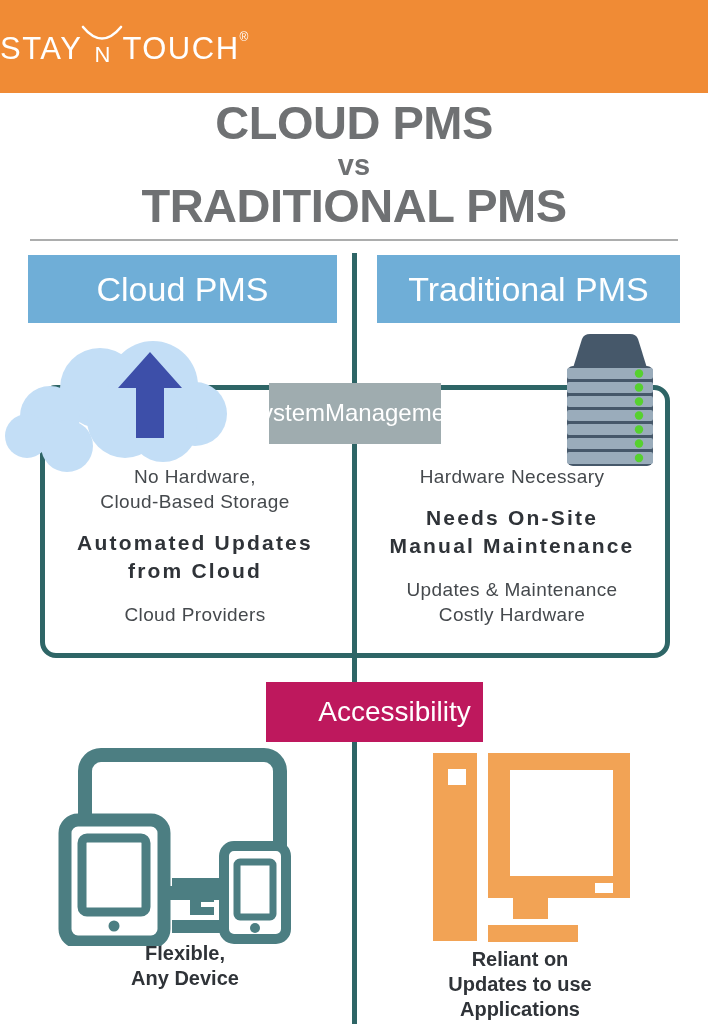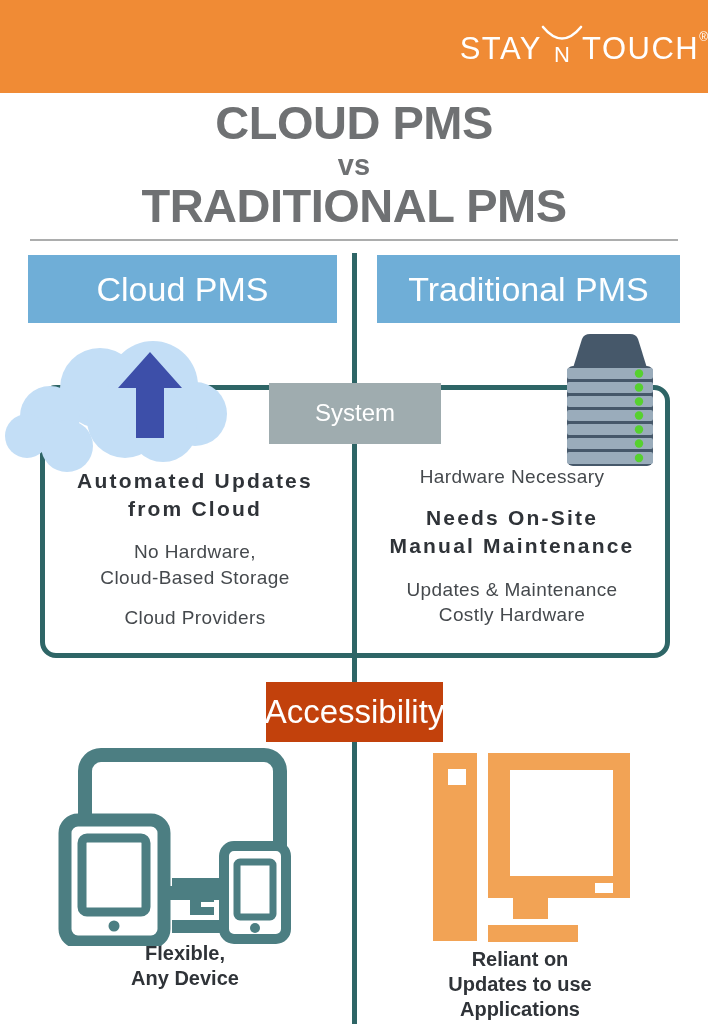--- a/index.html
+++ b/index.html
@@ -2,21 +2,21 @@
 <html><head>
 <meta charset="utf-8">
 <style>
   html,body{margin:0;padding:0;}
   body{
     width:708px;height:1024px;position:relative;background:#ffffff;
     font-family:"Liberation Sans","DejaVu Sans",sans-serif;overflow:hidden;
   }
   
   .header{position:absolute;left:0;top:0;width:708px;height:93px;background:#F08B35;
-    display:flex;align-items:center;justify-content:flex-end;}
+    display:flex;align-items:center;justify-content:flex-start;}
   .logo{display:flex;align-items:flex-start;color:#fff;height:52px;}
   .logo-part{font-size:31px;letter-spacing:1.5px;line-height:1;padding-top:12px;}
   .logo-n-wrap{position:relative;width:40px;height:52px;}
   .logo-curve{position:absolute;left:-2px;top:3px;width:44px;height:24px;}
   .logo-curve path{stroke:#fff;stroke-width:2.6;fill:none;stroke-linecap:round;}
   .logo-n{position:absolute;left:50%;transform:translateX(-50%);top:23px;font-size:22px;line-height:1;}
   .logo-reg{font-size:12px;line-height:1;padding-top:10px;}
   
   .main-title{position:absolute;left:0;top:97px;width:708px;text-align:center;
     color:#6F7173;font-weight:bold;}
@@ -29,22 +29,22 @@
   .col-head.cloud{left:28px;width:309px;}
   .col-head.trad{left:377px;width:303px;}
   
   .v-divider{position:absolute;left:352px;top:253px;width:5px;height:771px;background:#2E6566;z-index:2;}
   .sm-box{position:absolute;left:40px;top:385px;width:630px;height:273px;box-sizing:border-box;
     border:5px solid #2E6566;border-radius:16px;z-index:1;}
   
   .sm-label{position:absolute;left:269px;top:383px;width:172px;height:61px;background:#9FACAF;
     color:#fff;display:flex;flex-direction:row;align-items:center;justify-content:center;
     font-size:24px;line-height:1.17;z-index:5;}
-  .acc-label{position:absolute;left:266px;top:682px;width:177px;height:60px;background:#c2410c;
-    color:#fff;display:flex;align-items:center;justify-content:center;font-size:33px;z-index:5;}
+  .acc-label{position:absolute;left:266px;top:682px;width:177px;height:60px;background:#be185d;
+    color:#fff;display:flex;align-items:center;justify-content:center;font-size:28px;z-index:5;padding-left:40px;}
   
   .icon{position:absolute;z-index:4;}
   #cloud-icon{left:5px;top:336px;}
   #server-icon{left:562px;top:332px;}
   #devices-icon{left:52px;top:748px;}
   #desktop-icon{left:428px;top:745px;}
   
   .points{position:absolute;width:300px;text-align:center;color:#45494D;z-index:3;}
   .points.cloud{left:45px;top:464px;}
   .points.trad{left:362px;top:464px;}
@@ -82,20 +82,21 @@
 <div class="title-rule"></div>
 
 <div class="col-head cloud">Cloud PMS</div>
 <div class="col-head trad">Traditional PMS</div>
 
 <div class="v-divider"></div>
 <div class="sm-box"></div>
 
 <div class="sm-label">
   <span>System</span>
+  <span>Management</span>
 </div>
 
 <svg id="cloud-icon" class="icon" width="230" height="136" viewBox="0 0 230 136">
   <g fill="#C3DEF6">
     <circle cx="95" cy="52" r="40"></circle>
     <circle cx="148" cy="50" r="45"></circle>
     <circle cx="190" cy="78" r="32"></circle>
     <circle cx="120" cy="84" r="38"></circle>
     <circle cx="158" cy="92" r="34"></circle>
     <circle cx="45" cy="80" r="30"></circle>
@@ -122,27 +123,27 @@
     <circle cx="77" cy="55.5" r="4.2"></circle>
     <circle cx="77" cy="69.5" r="4.2"></circle>
     <circle cx="77" cy="83.5" r="4.2"></circle>
     <circle cx="77" cy="97.5" r="4.2"></circle>
     <circle cx="77" cy="111.5" r="4.2"></circle>
     <circle cx="77" cy="126" r="4.2"></circle>
   </g>
 </svg>
 
 <div class="points cloud">
+  <p class="pt">
+    <span>No Hardware,</span>
+    <span>Cloud-Based Storage</span>
+  </p>
   <p class="pt em">
     <span>Automated Updates</span>
     <span>from Cloud</span>
-  </p>
-  <p class="pt">
-    <span>No Hardware,</span>
-    <span>Cloud-Based Storage</span>
   </p>
   <p class="pt">
     <span>Cloud Providers</span>
   </p>
 </div>
 
 <div class="points trad">
   <p class="pt">
     <span>Hardware Necessary</span>
   </p>

